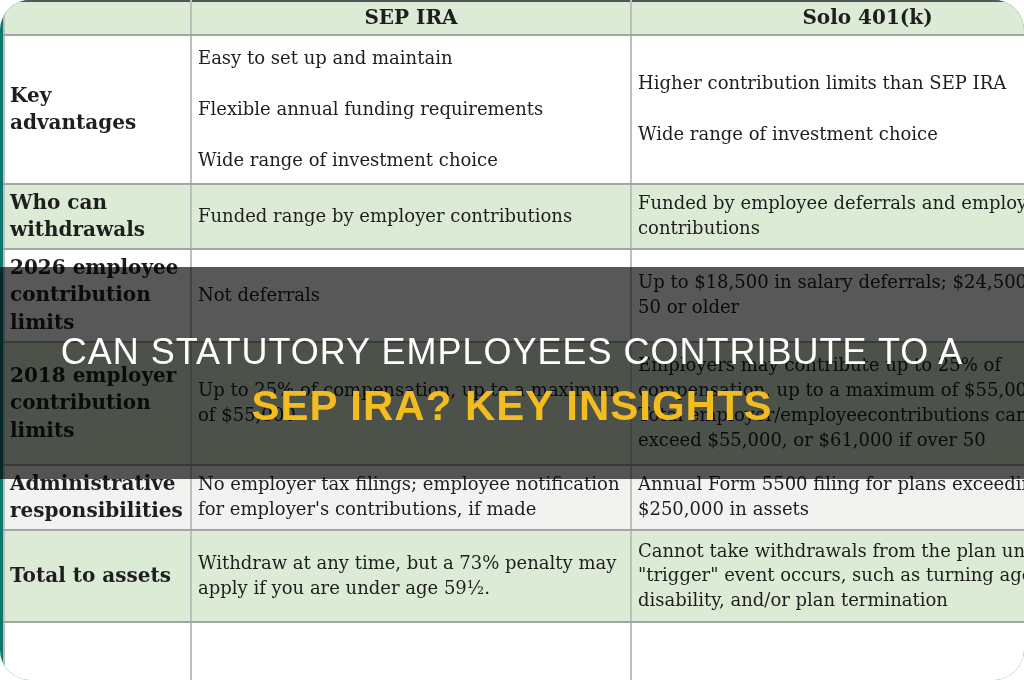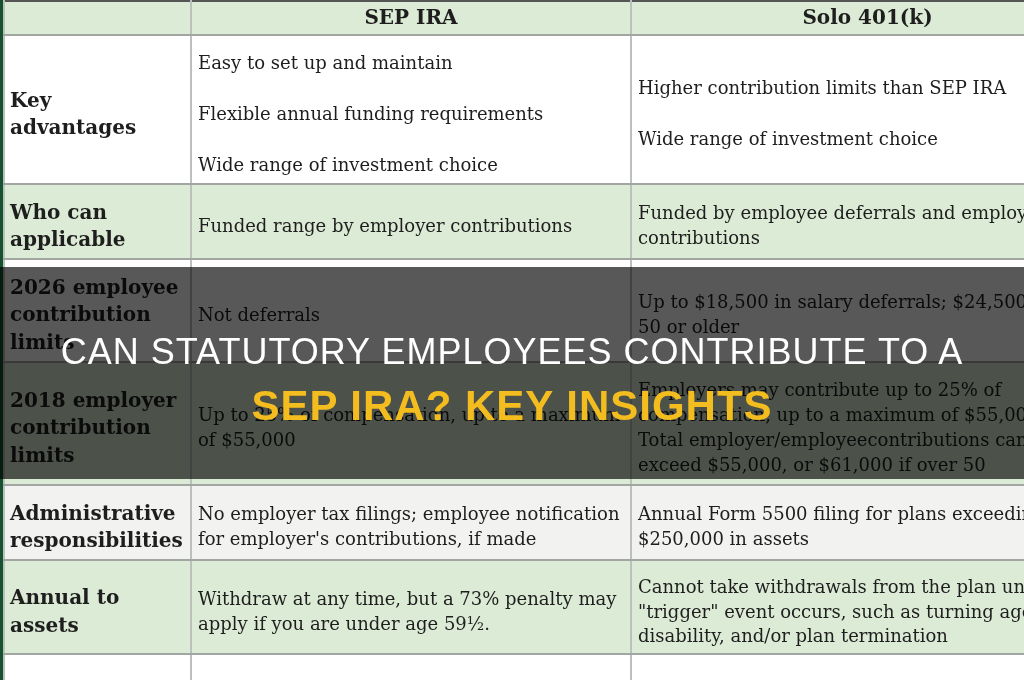--- a/index.html
+++ b/index.html
@@ -12,41 +12,42 @@
     --overlay-bg:rgba(0,0,0,0.655);
     --title-primary:#ffffff;
     --title-accent:#f3bd1f;
   }
   html,body{margin:0;padding:0;}
   body{background:#ffffff;font-family:"DejaVu Serif", serif;}
   .viewport{
     position:relative;
     width:1024px;height:680px;
     overflow:hidden;
-    background:#14532d;
+    background:#0f766e;
+    border-radius:30px;
   }
   table.cmp{
     position:absolute;left:3px;top:0;
     width:1100px;
     border-collapse:collapse;
     table-layout:fixed;
     border-top:2px solid #555555;
   }
   col.c1{width:187px;}
   col.c2{width:440px;}
   col.c3{width:473px;}
   td,th{
     border-bottom:2px solid var(--border-h);
     border-right:2px solid var(--border-v);
     border-left:2px solid var(--border-v);
     vertical-align:middle;
     color:var(--text-dark);
     font-size:18px;
     line-height:1.38;
-    padding:14px 8px 4px 6px;
+    padding:4px 8px 4px 6px;
     overflow:hidden;
   }
   th{
     font-size:20px;
     font-weight:bold;
     text-align:center;
     padding:2px 6px;
   }
   td.label{
     font-size:20px;
@@ -125,21 +126,21 @@
             <div class="para">Flexible annual funding requirements</div>
             <div class="para">Wide range of investment choice</div>
           </td>
       <td class="cell-list spaced">
             <div class="para">Higher contribution limits than SEP IRA</div>
             <div class="para">Wide range of investment choice</div>
           </td>
     </tr>
 
     <tr class="r-who tone-green">
-      <td class="label">Who can applicable</td>
+      <td class="label">Who can withdrawals</td>
       <td>Funded range by employer contributions</td>
       <td>Funded by employee deferrals and employer contributions</td>
     </tr>
 
     <tr class="r-emp tone-white">
       <td class="label">2026 employee contribution limits</td>
       <td>Not deferrals</td>
       <td>Up to $18,500 in salary deferrals; $24,500 if age 50 or older</td>
     </tr>
 
@@ -152,21 +153,21 @@
           </td>
     </tr>
 
     <tr class="r-admin tone-gray">
       <td class="label">Administrative responsibilities</td>
       <td>No employer tax filings; employee notification for employer's contributions, if made</td>
       <td>Annual Form 5500 filing for plans exceeding $250,000 in assets</td>
     </tr>
 
     <tr class="r-access tone-green">
-      <td class="label">Annual to assets</td>
+      <td class="label">Total to assets</td>
       <td>Withdraw at any time, but a 73% penalty may apply if you are under age 59½.</td>
       <td>Cannot take withdrawals from the plan until a "trigger" event occurs, such as turning age 59½, disability, and/or plan termination</td>
     </tr>
 
     <tr class="r-empty tone-white">
       <td></td>
       <td></td>
       <td></td>
     </tr>
 

